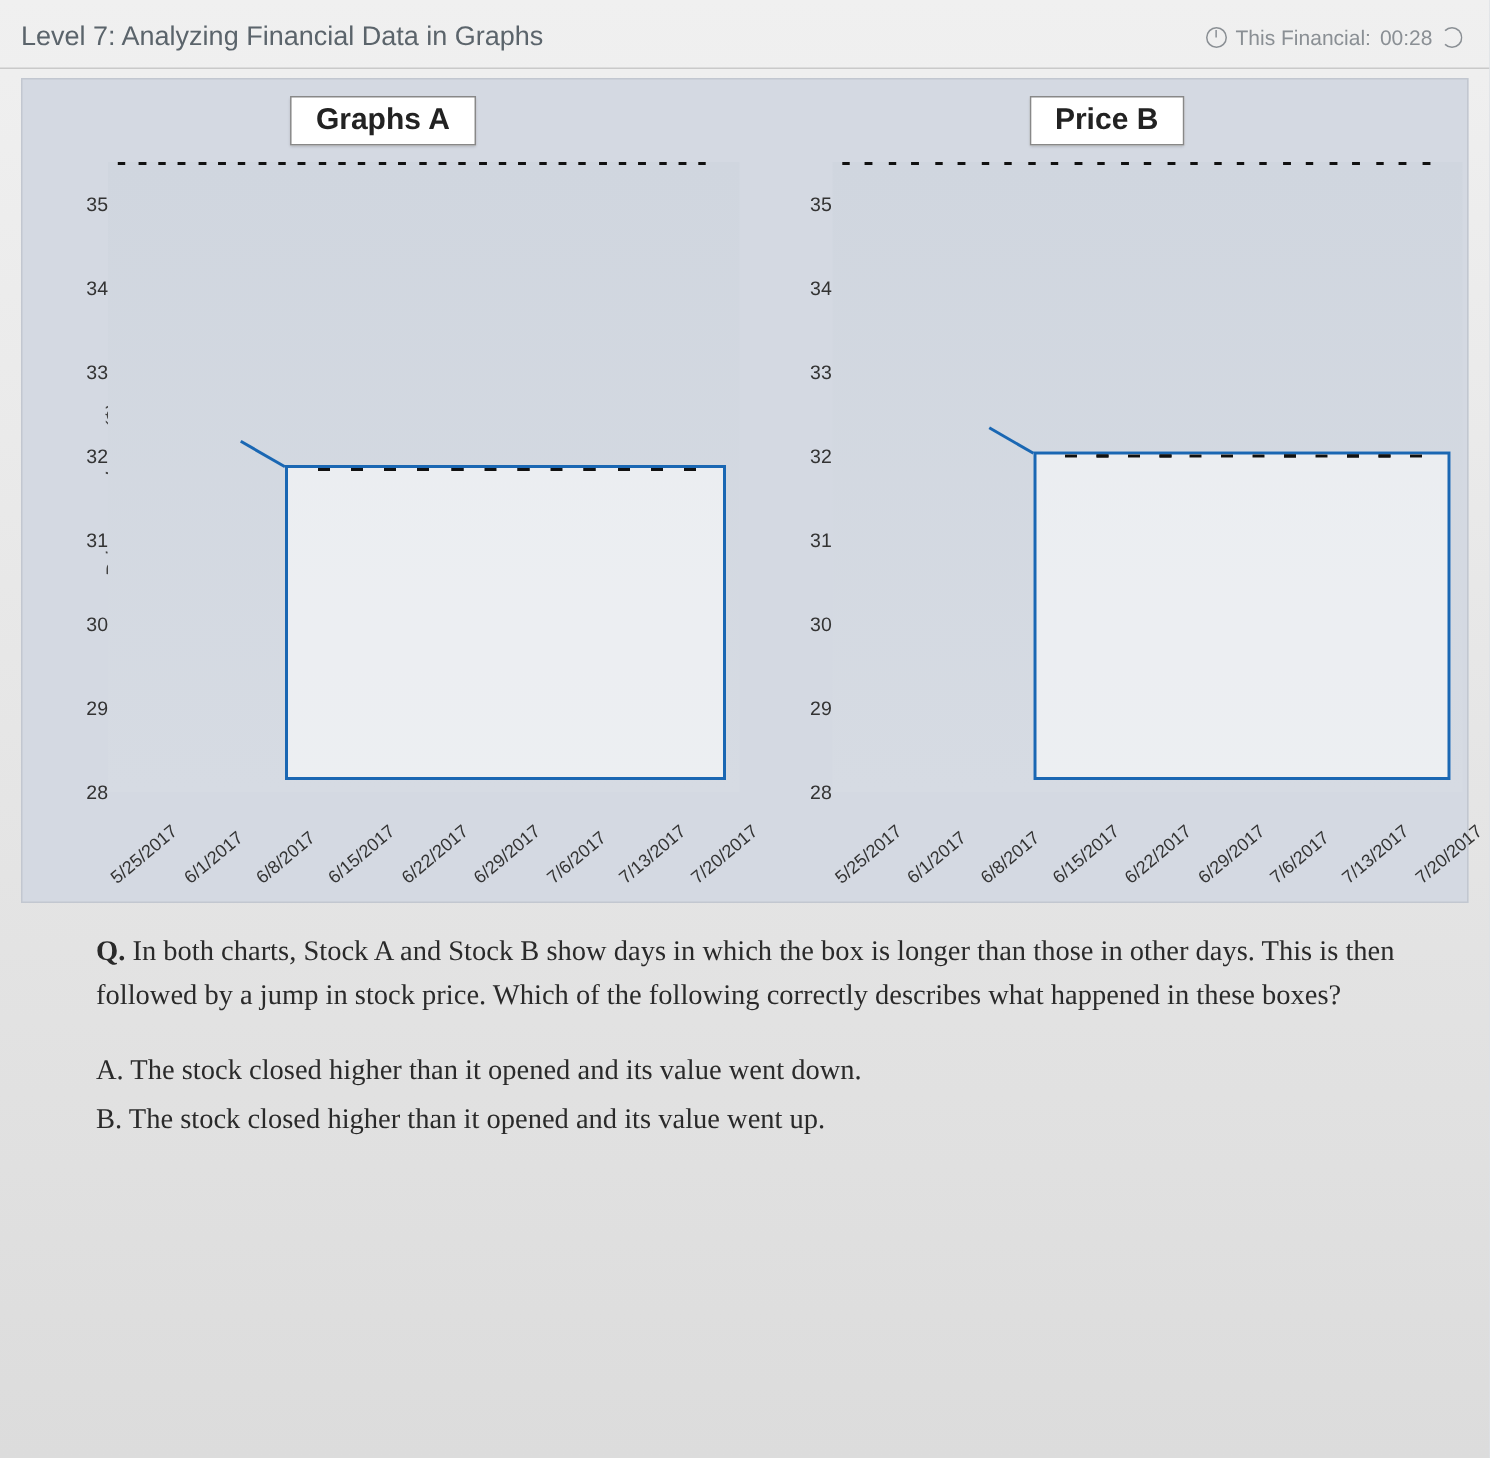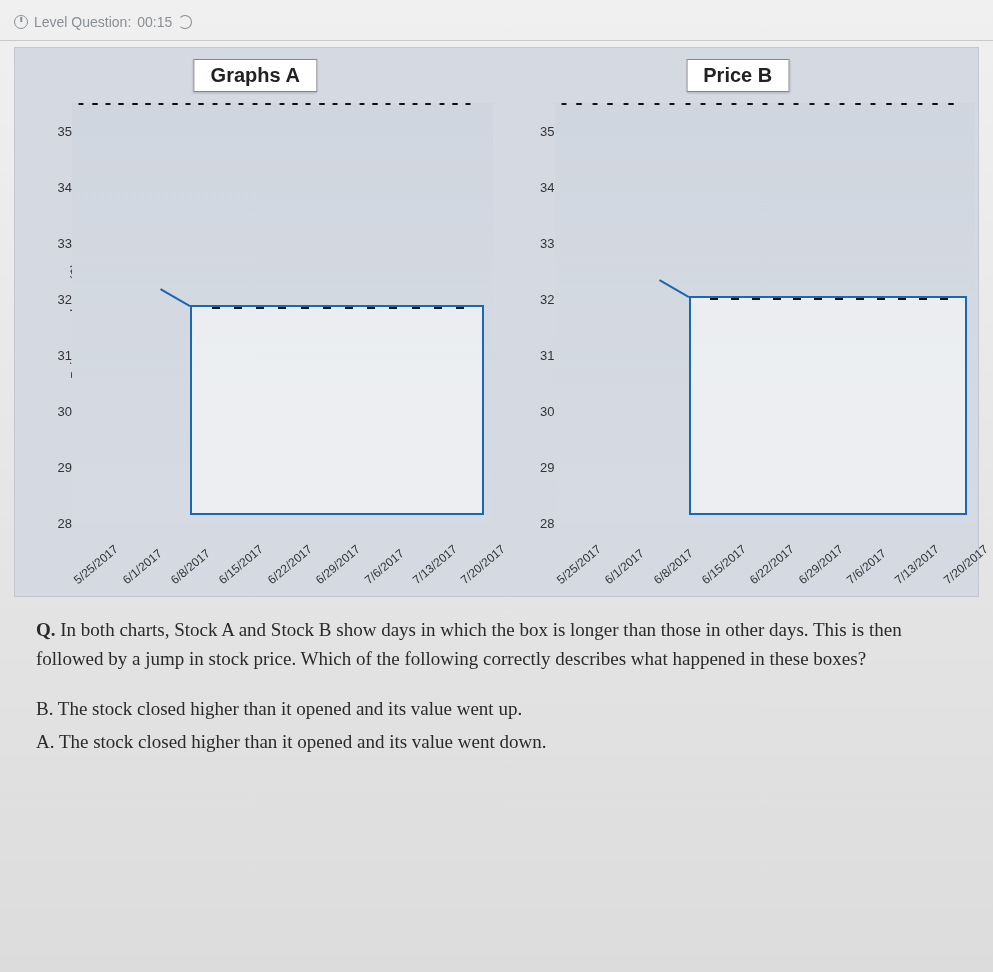--- a/index.html
+++ b/index.html
@@ -79,36 +79,37 @@
   }
   .zoom-box .candle .body{width:8px;}
   .zoom-box .candle .wick{width:1.5px;}
   .callout-line {
     position:absolute; background:#1a67b3; height:2px;
   }
 
   .question {
     padding: 0 36px 0 36px;
     font-family: Georgia, "Times New Roman", serif;
-    font-size: 19px; line-height:1.55; color:#2a2a2a;
+    font-size: 19px; line-height:1.55; color:#2a2a2a;margin-left:28px;
   }
   .question .q-text { margin-bottom:20px; }
   .question .q-prefix { font-weight:700; }
   .answers { margin-top:6px; }
   .answers .ans { margin:4px 0; }
 </style>
 </head>
 <body>
 
 <div class="page">
   <div class="header">
+    <div class="header-title">Level 7: Analyzing Financial Data in Graphs</div>
     <div class="header-right">
       <span class="timer-icon"></span>
-      <span>Level Question:</span>
-      <span>00:15</span>
+      <span>This Financial:</span>
+      <span>00:28</span>
       <span class="refresh-icon"></span>
     </div>
   </div>
 
 
   <div class="chart-wrap">
 
     <div class="chart-pane" id="pane-0">
       <div class="y-label">Price per share ($)</div>
       <div class="pane-title">Graphs A</div>
@@ -489,17 +490,17 @@
         </div>
     </div>
   </div>
 
   <div class="question">
     <div class="q-text">
       <span class="q-prefix">Q.</span>
       <span>In both charts, Stock A and Stock B show days in which the box is longer than those in other days. This is then followed by a jump in stock price. Which of the following correctly describes what happened in these boxes?</span>
     </div>
     <div class="answers">
+      <div class="ans">A. The stock closed higher than it opened and its value went down.</div>
       <div class="ans">B. The stock closed higher than it opened and its value went up.</div>
-      <div class="ans">A. The stock closed higher than it opened and its value went down.</div>
     </div>
   </div>
 </div>
 
 </body></html>

